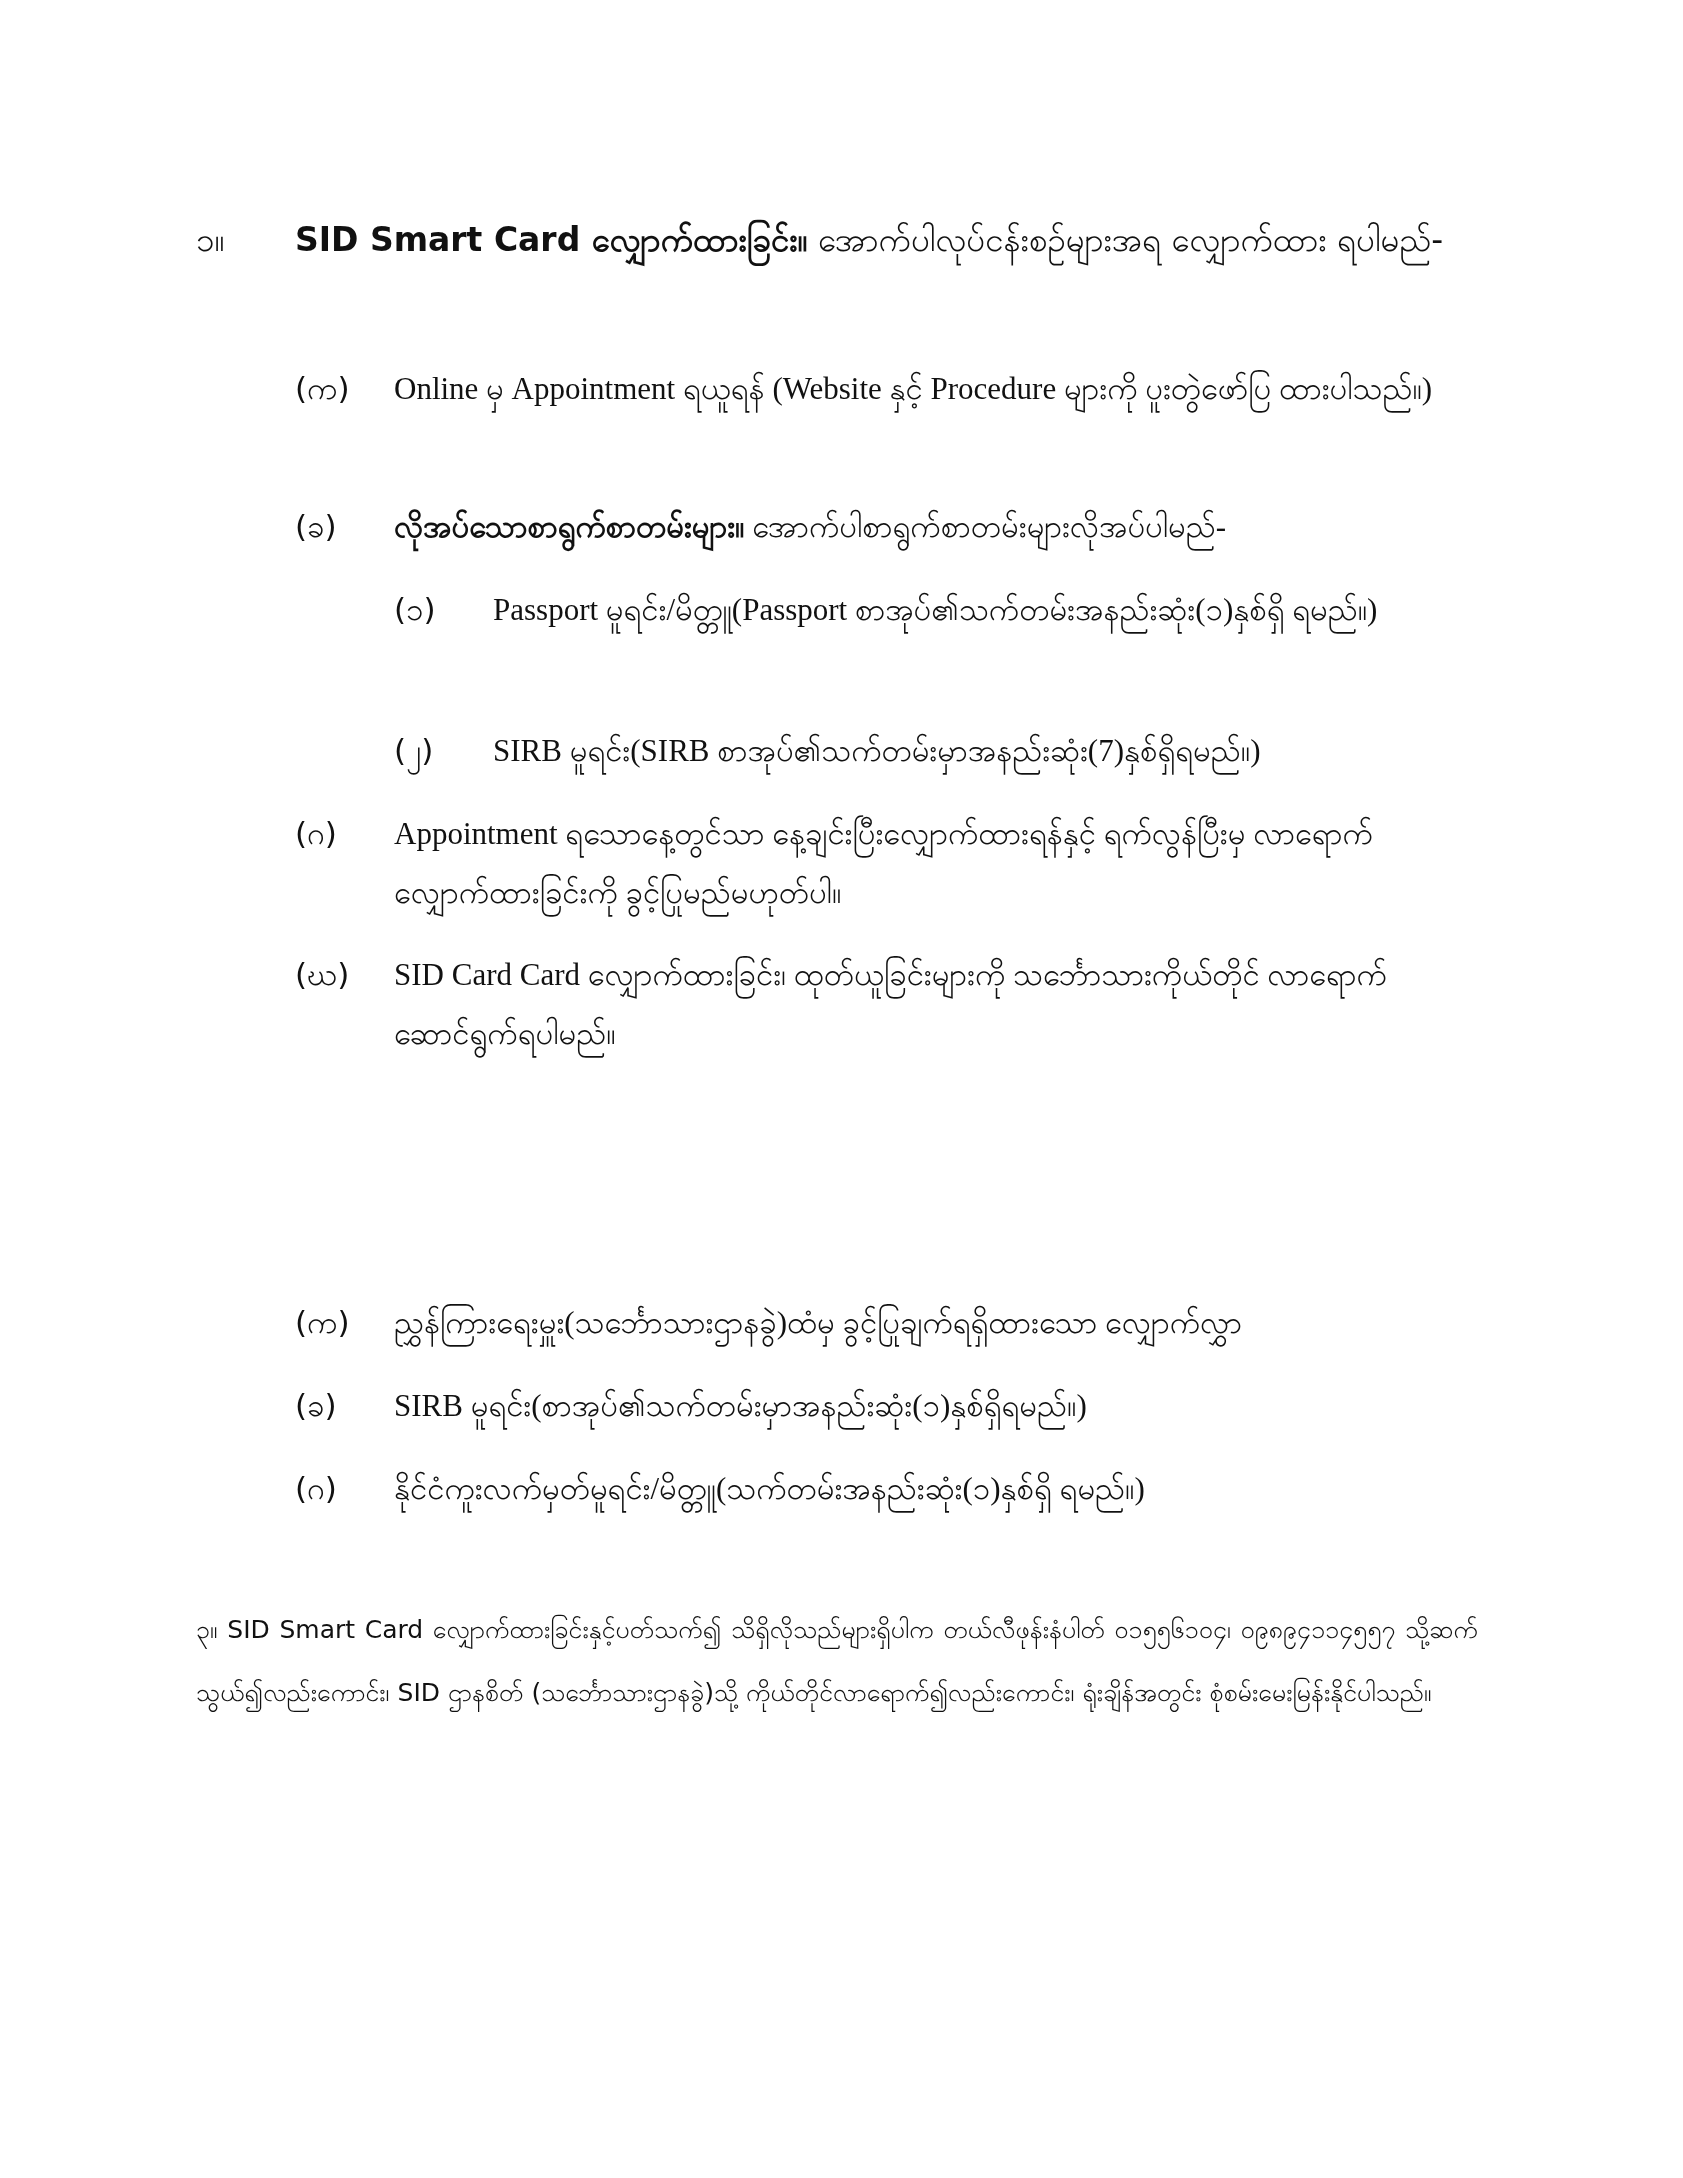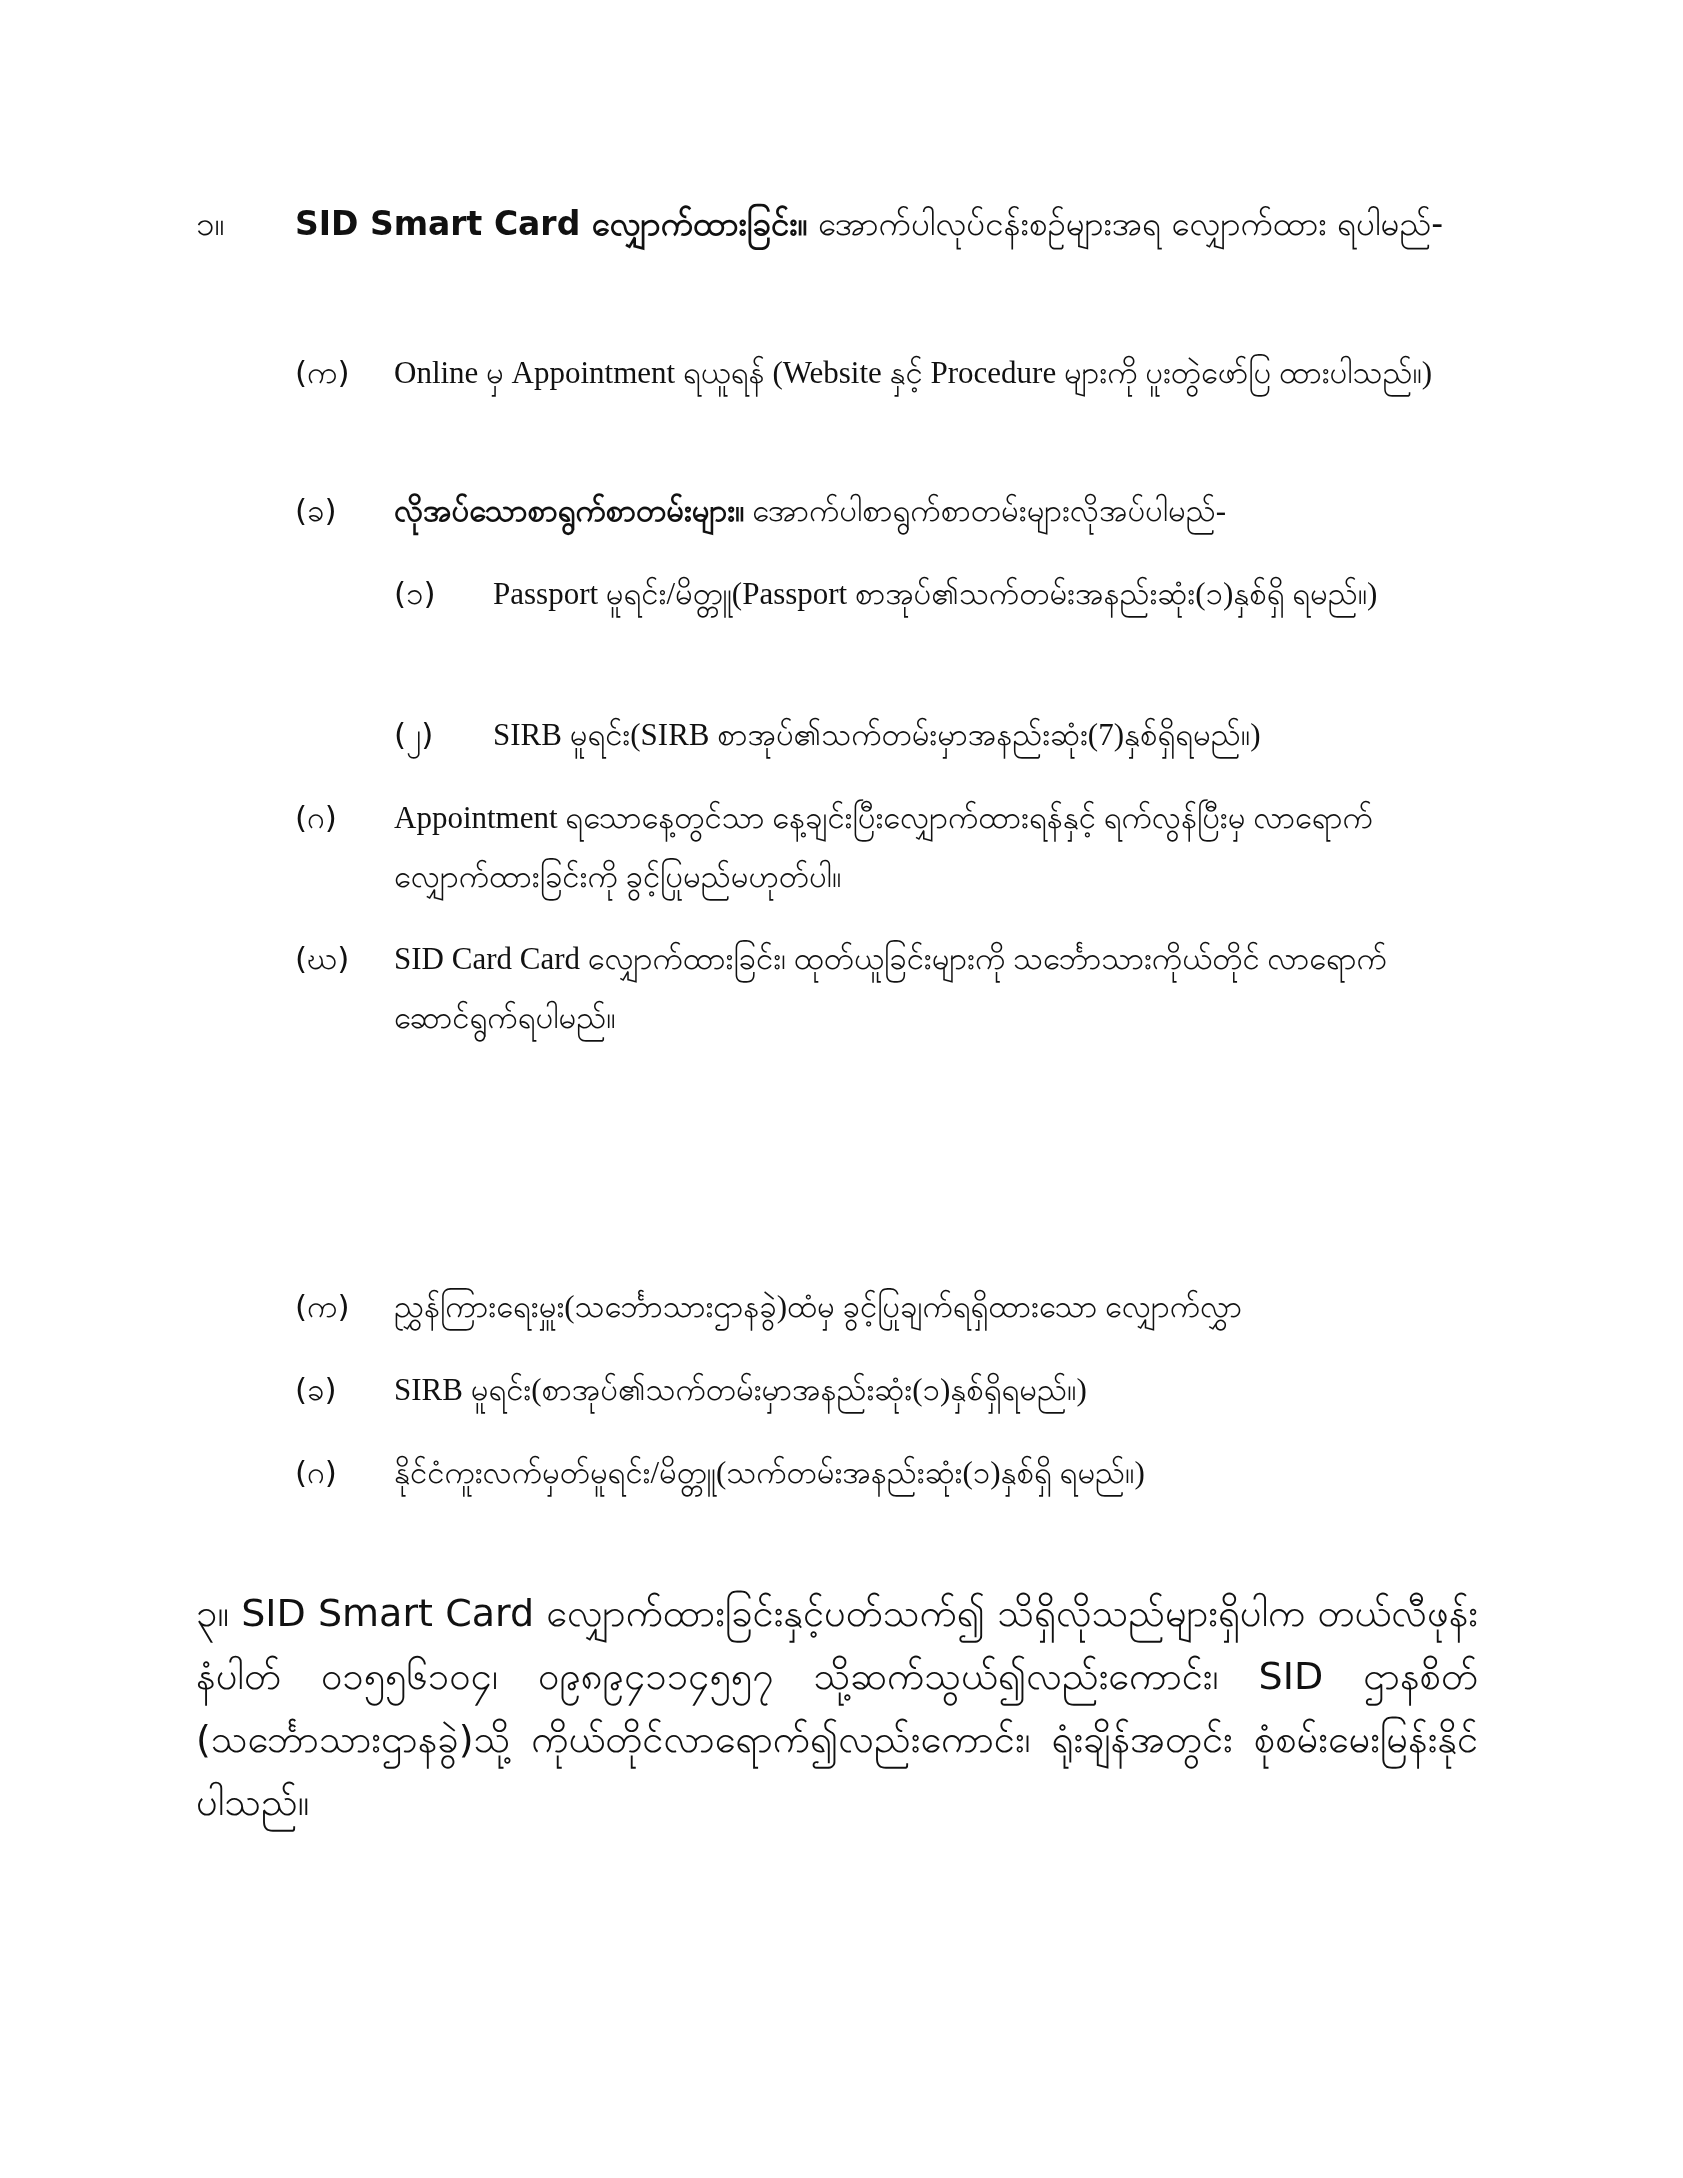--- a/index.html
+++ b/index.html
@@ -11,21 +11,21 @@
       width: 1683px;
       height: 2178px;
       position: relative;
       overflow: hidden;
       color: #111111;
       font-family: "DejaVu Sans", "Liberation Sans", sans-serif;
     }
     .page {
       position: absolute;
       left: 0;
-      top: 0;
+      top: 16px;
       width: 1683px;
       height: 1948px;
     }
     .section-head {
       position: absolute;
       left: 196px;
       width: 1277px;
       font-size: 33px;
       line-height: 63px;
     }
@@ -62,21 +62,21 @@
       width: 1084px;
     }
     .lvl2 .body {
       padding-left: 99px;
     }
     .para3 {
       position: absolute;
       left: 196px;
       width: 1282px;
       top: 1582px;
-      font-size: 38px;
+      font-size: 25px;
       line-height: 63px;
       text-align: justify;
       text-align-last: left;
     }
   </style>
 </head>
 <body>
 
 <div class="page">
 

